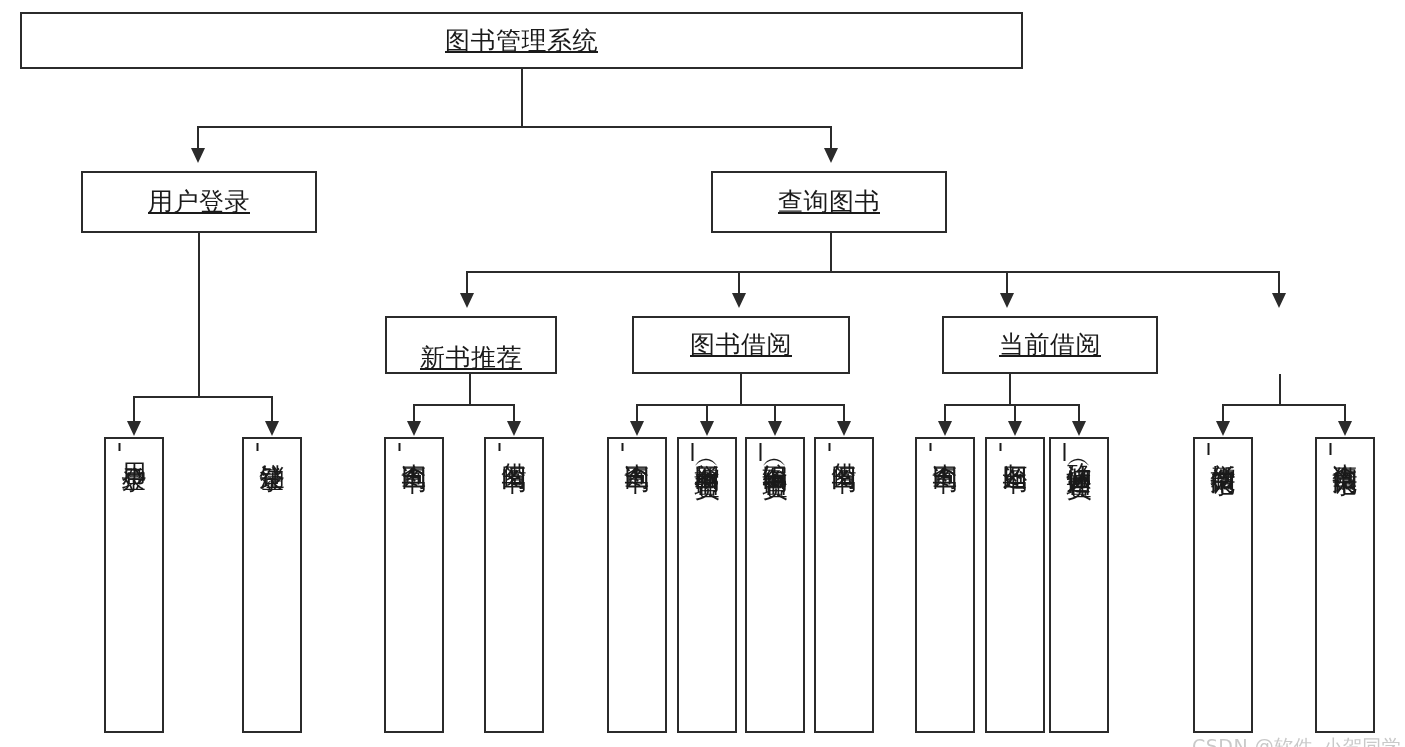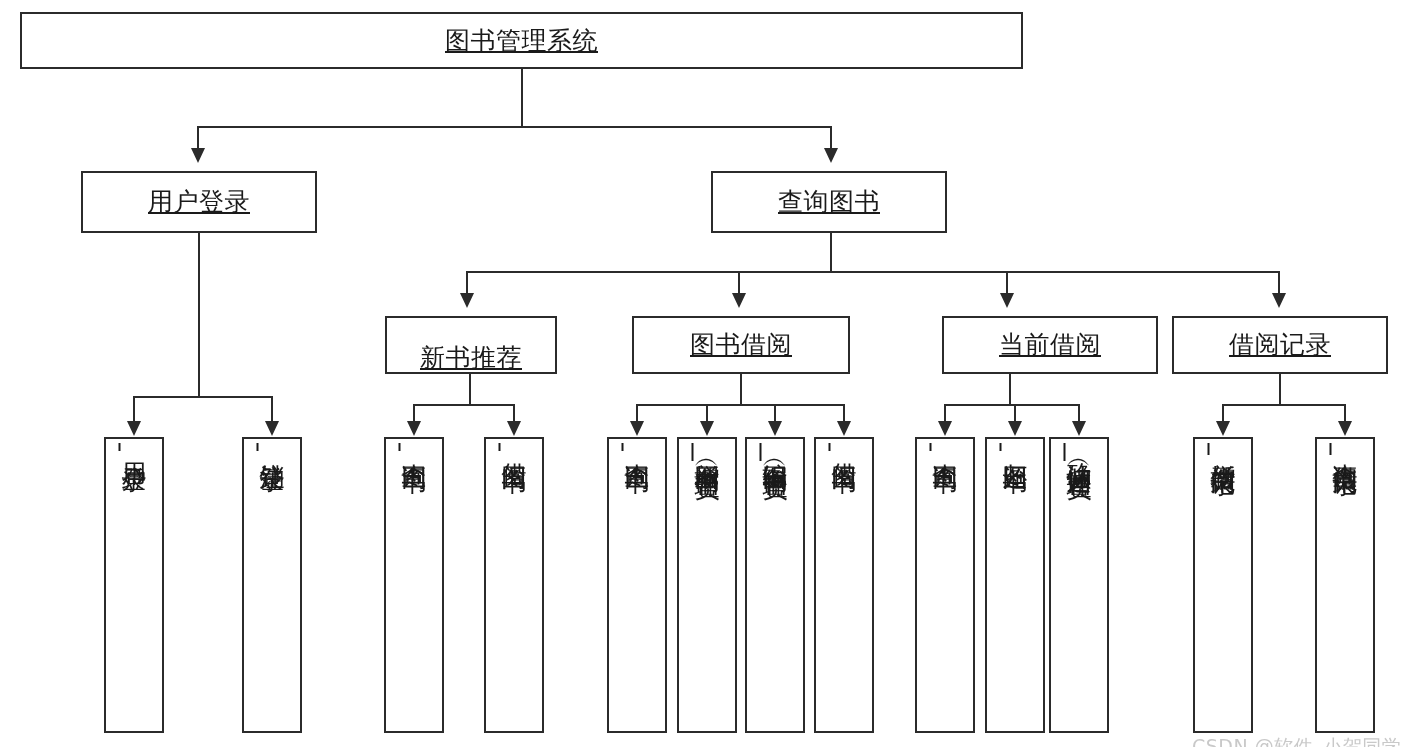--- a/index.html
+++ b/index.html
@@ -131,23 +131,20 @@
 
   <div class="node h" style="left:385px; top:316px; width:172px; height:58px;align-items:flex-end;">
     <span class="lbl">新书推荐</span>
   </div>
   <div class="node h" style="left:632px; top:316px; width:218px; height:58px;">
     <span class="lbl">图书借阅</span>
   </div>
   <div class="node h" style="left:942px; top:316px; width:216px; height:58px;">
     <span class="lbl">当前借阅</span>
   </div>
-  <div class="node h" style="left:1172px; top:316px; width:216px; height:58px;">
-    <span class="lbl">借阅记录</span>
-  </div>
 
   <div class="ln v" style="left:469px; top:374px; height:31px;"></div>
   <div class="ln h" style="left:413px; top:404px; width:101px;"></div>
   <div class="ln v" style="left:413px; top:404px; height:18px;"></div>
   <div class="arrow" style="left:407px; top:421px;"></div>
   <div class="ln v" style="left:513px; top:404px; height:18px;"></div>
   <div class="arrow" style="left:507px; top:421px;"></div>
 
   <div class="ln v" style="left:740px; top:374px; height:31px;"></div>
   <div class="ln h" style="left:636px; top:404px; width:209px;"></div>

